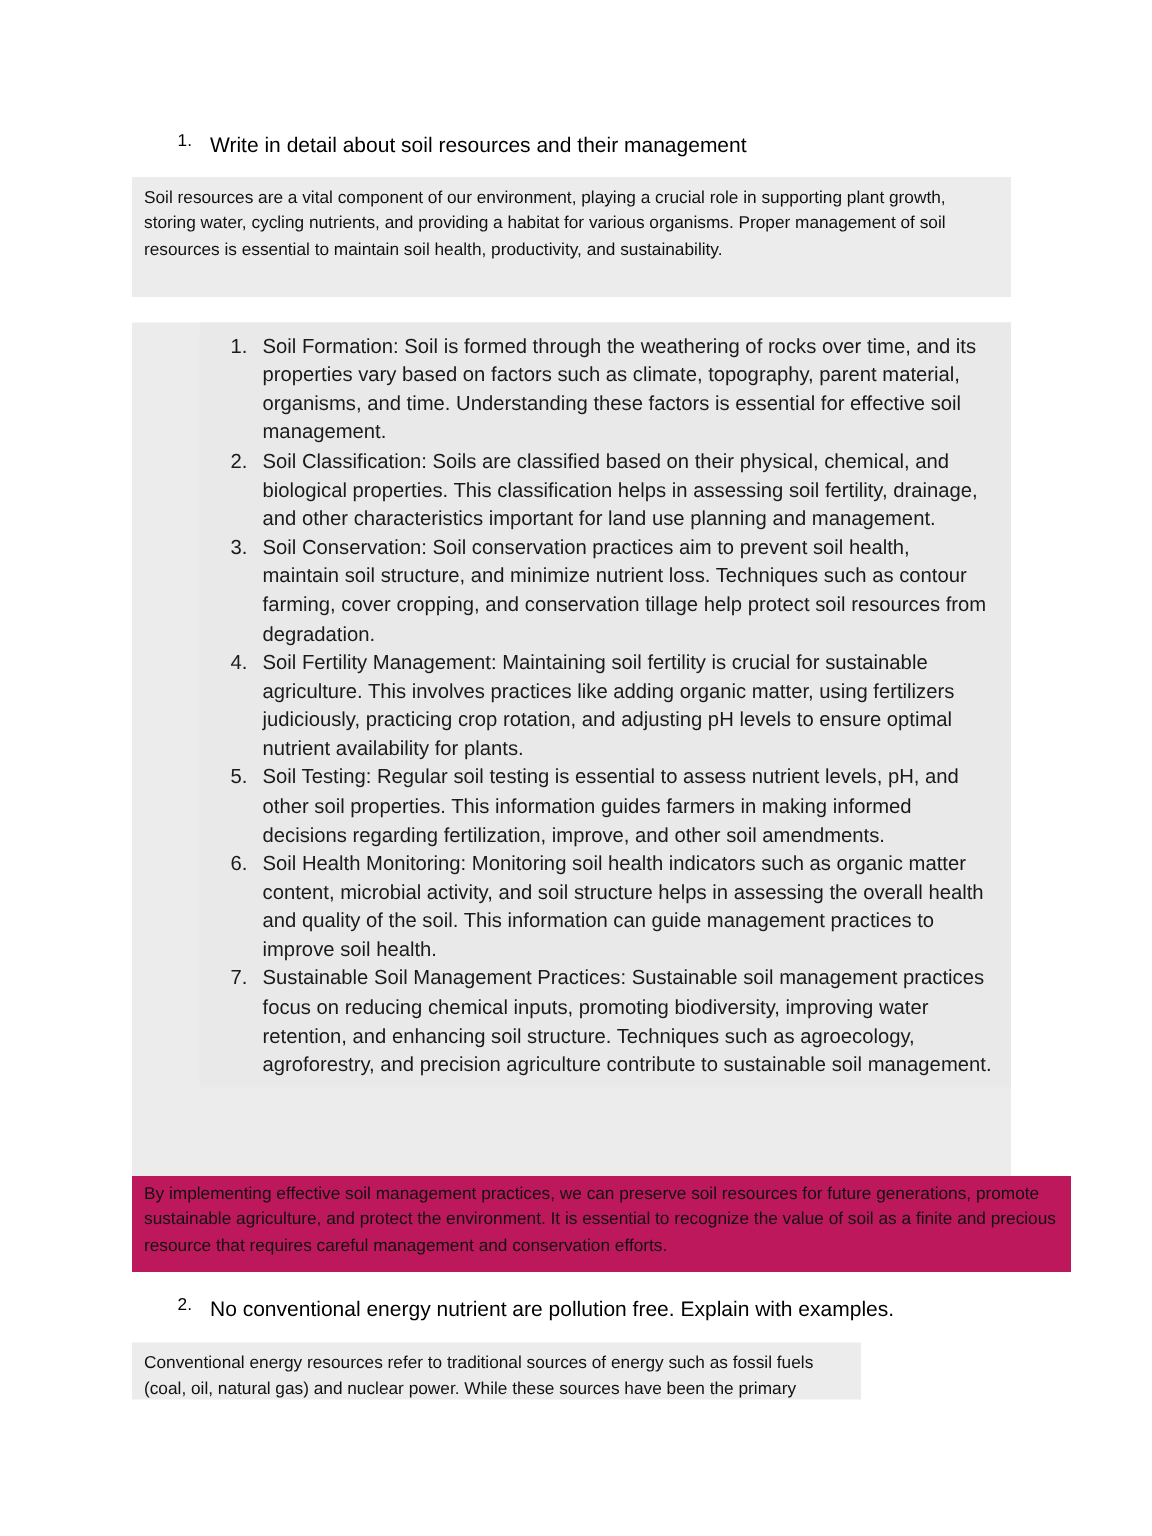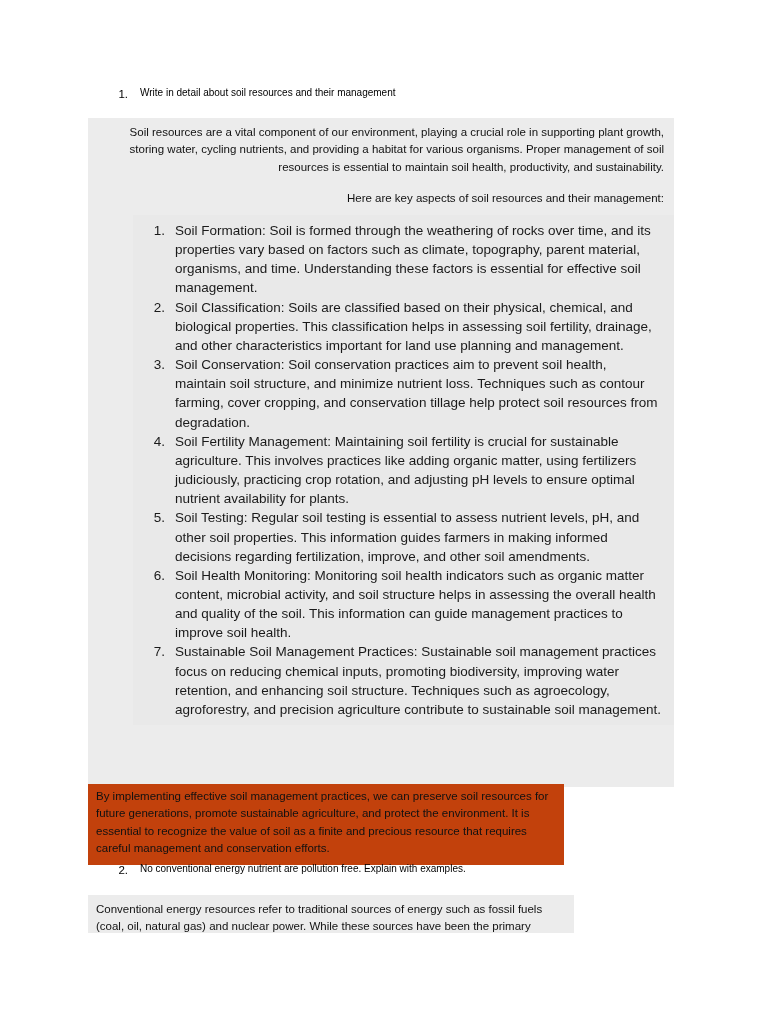--- a/index.html
+++ b/index.html
@@ -36,21 +36,21 @@
   }
   .q-num {
     width: 36px;
     text-align: right;
     padding-right: 12px;
     flex: none;
     font-size: 11.5px;
   }
   .q-text {
     flex: 1;
-    font-size: 10px;
+    font-size: 14px;
   }
   
   .answer-block {
     background: #ececec;
     color: #111;
     font-size: 11.5px;
     line-height: 1.5;
     box-sizing: border-box;
   }
   .answer-block p {
@@ -83,33 +83,33 @@
   }
   ol.inner-list > li .li-body {
     flex: 1;
     padding-right: 13px;
   }
 
   
   #q1 { position: absolute; left: 92px; top: 86px; width: 580px; }
   #a1-top {
     position: absolute; left: 88px; top: 118px; width: 586px;
-    background: #ececec; padding: 6px 4px 8px 4px; text-align: right;
+    background: #ececec; padding: 6px 4px 8px 4px;
   }
   #a1-list {
     position: absolute; left: 133px; top: 215px; width: 541px;
     background: #e9e9e9; padding: 6px 0 6px 0;
   }
   #a1-list-bg {
     position: absolute; left: 88px; top: 215px; width: 586px; height: 572px;
     background: #ececec;
   }
   #a1-bottom {
-    position: absolute; left: 88px; top: 784px; width: 476px;
-    background: #c2410c; padding: 4px 4px 8px 4px;
+    position: absolute; left: 88px; top: 784px; width: 626px;
+    background: #be185d; padding: 4px 4px 8px 4px;
   }
   #q2 { position: absolute; left: 92px; top: 862px; width: 580px; }
   #a2 {
     position: absolute; left: 88px; top: 895px; width: 486px;
     background: #ececec; padding: 6px 4px 6px 4px; height: 38px; overflow: hidden;
   }
   .block-inner { padding-left: 4px; padding-right: 6px; }
 </style>
 </head>
 <body>
@@ -120,21 +120,20 @@
     <div class="q-row">
       <span class="q-num">1.</span>
       <span class="q-text">Write in detail about soil resources and their management</span>
     </div>
   </div>
 
   <div id="a1-top" class="answer-block">
     <div class="block-inner">
       <p>Soil resources are a vital component of our environment, playing a crucial role in supporting plant growth, storing water, cycling nutrients, and providing a habitat for various organisms. Proper management of soil resources is essential to maintain soil health, productivity, and sustainability.</p>
       <div class="spacer-line"></div>
-      <p>Here are key aspects of soil resources and their management:</p>
     </div>
   </div>
 
   <div id="a1-list-bg"></div>
 
   <div id="a1-list">
     <ol class="inner-list">
       <li>
         <span class="li-num">1.</span>
         <span class="li-body">Soil Formation: Soil is formed through the weathering of rocks over time, and its properties vary based on factors such as climate, topography, parent material, organisms, and time. Understanding these factors is essential for effective soil management.</span>

